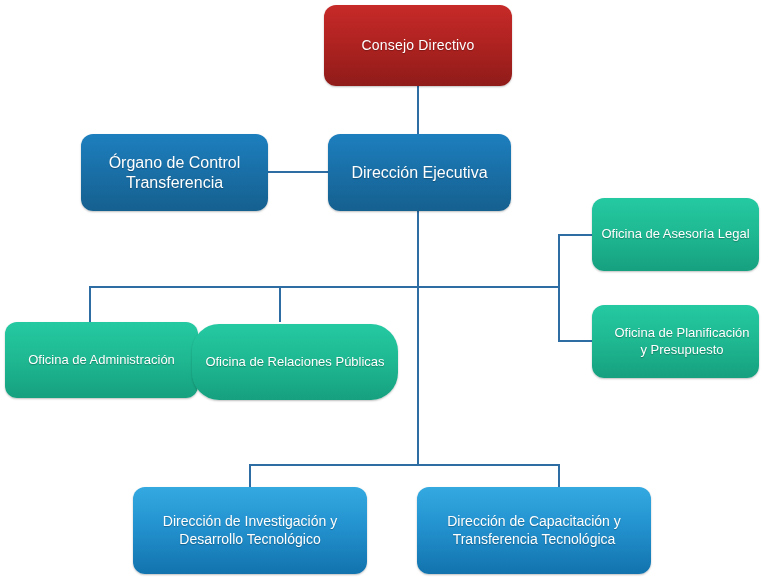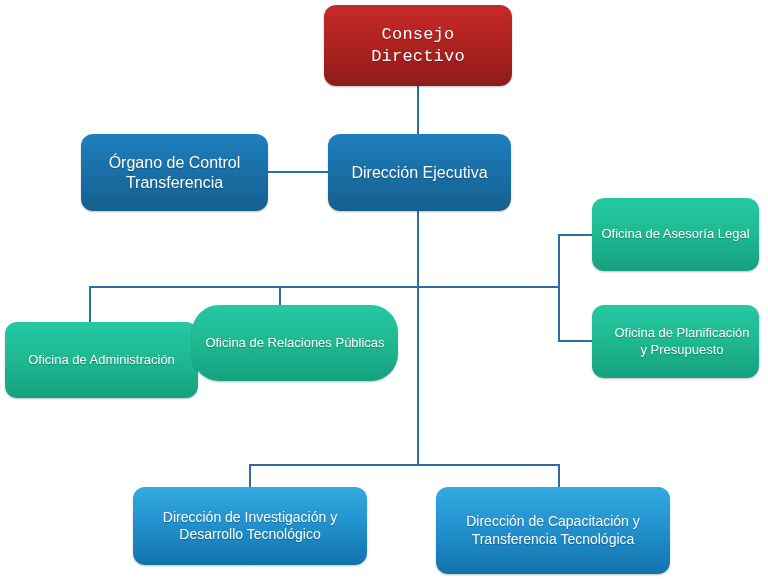--- a/index.html
+++ b/index.html
@@ -44,23 +44,22 @@
     box-shadow: 0 1px 2px rgba(0,0,0,0.25);
   }
   .node span {
     display: block;
     width: 100%;
   }
 
   
   .node.red {
     background: linear-gradient(180deg, #c62a28 0%, #b02321 45%, #8f1b19 100%);
-    font-size: 17px;
+    font-size: 14px;
     letter-spacing: 0.2px;
-    font-family: Liberation Mono, monospace;
   }
 
   
   .node.blue-dark {
     background: linear-gradient(180deg, #1d7fbe 0%, #1a72ab 40%, #15608f 100%);
     font-size: 16px;
   }
 
   
   .node.blue-bright {
@@ -116,25 +115,25 @@
   </div>
 
   <div class="node green" style="left:592px; top:305px; width:167px; height:73px;padding-left:21px;">
     <span>Oficina de Planificación y Presupuesto</span>
   </div>
 
   <div class="node green" style="left:5px; top:322px; width:193px; height:76px;">
     <span>Oficina de Administración</span>
   </div>
 
-  <div class="node green" style="left:192px; top:305px; width:206px; height:76px;border-radius:27px;">
+  <div class="node green" style="left:192px; top:324px; width:206px; height:76px;border-radius:27px;">
     <span>Oficina de Relaciones Públicas</span>
   </div>
 
-  <div class="node blue-bright" style="left:133px; top:487px; width:234px; height:78px;">
+  <div class="node blue-bright" style="left:133px; top:487px; width:234px; height:87px;">
     <span>Dirección de Investigación y Desarrollo Tecnológico</span>
   </div>
 
-  <div class="node blue-bright" style="left:436px; top:487px; width:234px; height:87px;">
+  <div class="node blue-bright" style="left:417px; top:487px; width:234px; height:87px;">
     <span>Dirección de Capacitación y Transferencia Tecnológica</span>
   </div>
 
 </div>
 
 </body></html>

